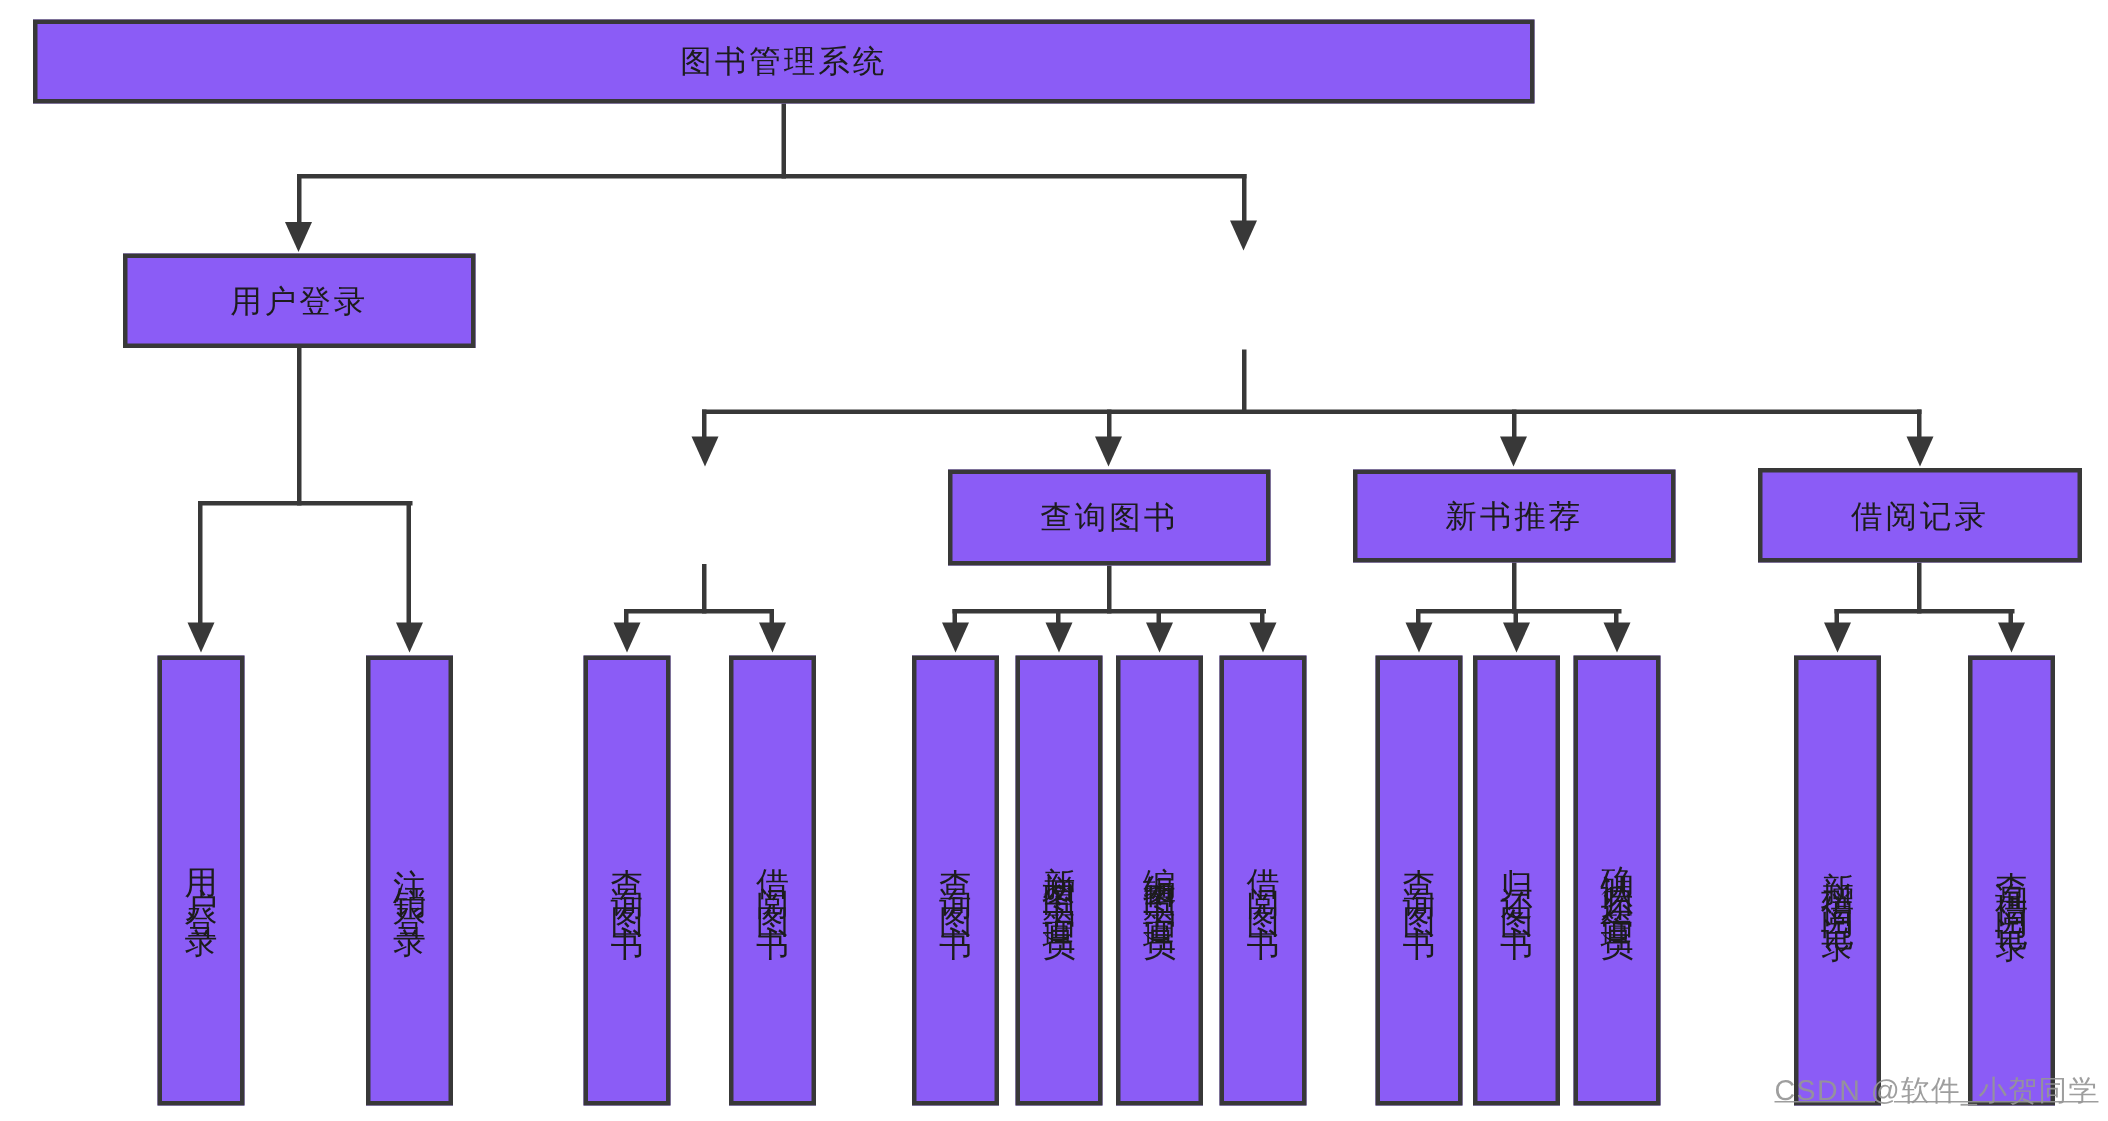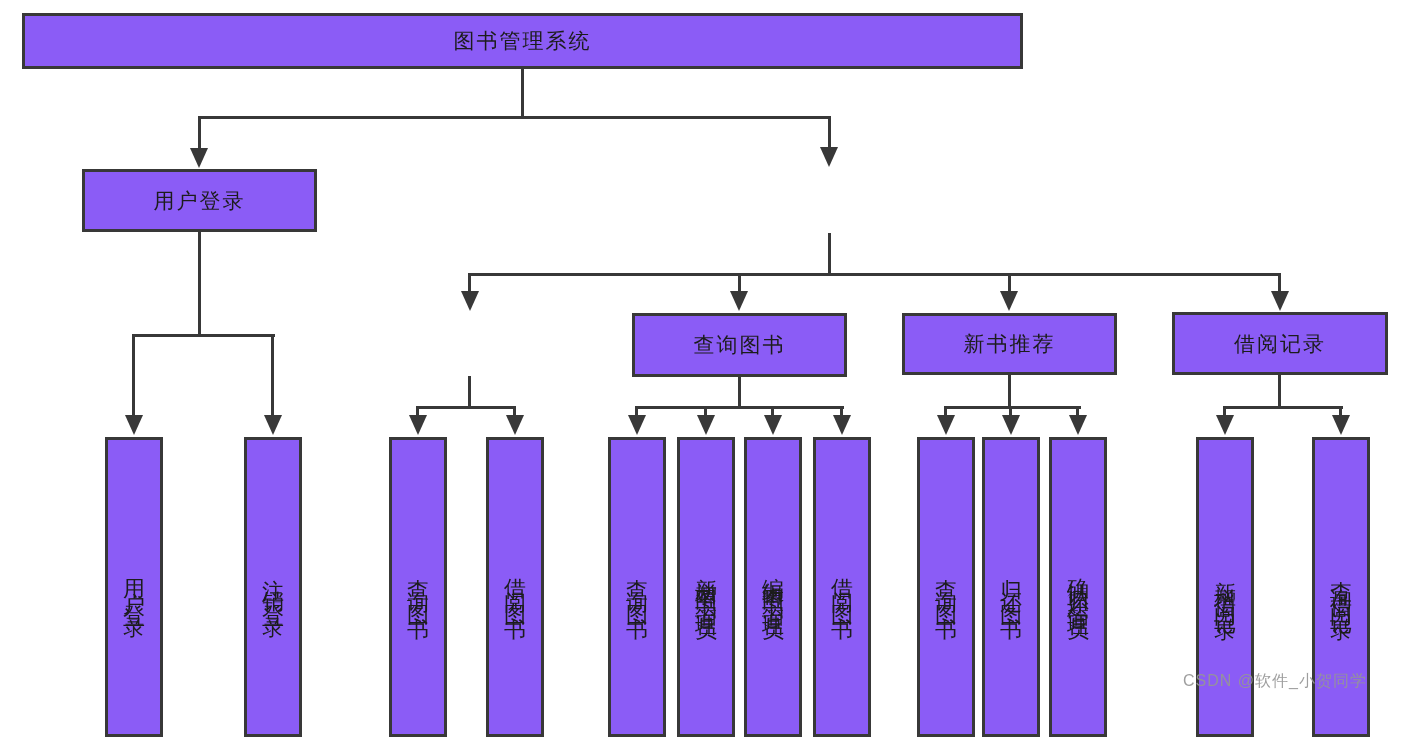--- a/index.html
+++ b/index.html
@@ -38,26 +38,27 @@
   .line{position:absolute;background:#383838;z-index:1;}
   .arr{
     position:absolute;width:0;height:0;
     border-left:9px solid transparent;
     border-right:9px solid transparent;
     border-top:20px solid #383838;
     z-index:1;
   }
   .watermark{
     position:absolute;
-    left:1183px;top:671px;
-    font-size:16px;
+    left:1183px;top:714px;
+    font-size:19px;
     letter-spacing:1px;
     color:rgba(150,150,150,0.92);
     z-index:6;
     white-space:nowrap;
+    text-decoration:underline;
   }
 </style>
 </head>
 <body>
 
 <div id="canvas">
 
   <div class="box" style="left:22px;top:13px;width:1001px;height:56px;">
     <span class="hlabel">图书管理系统</span>
   </div>

